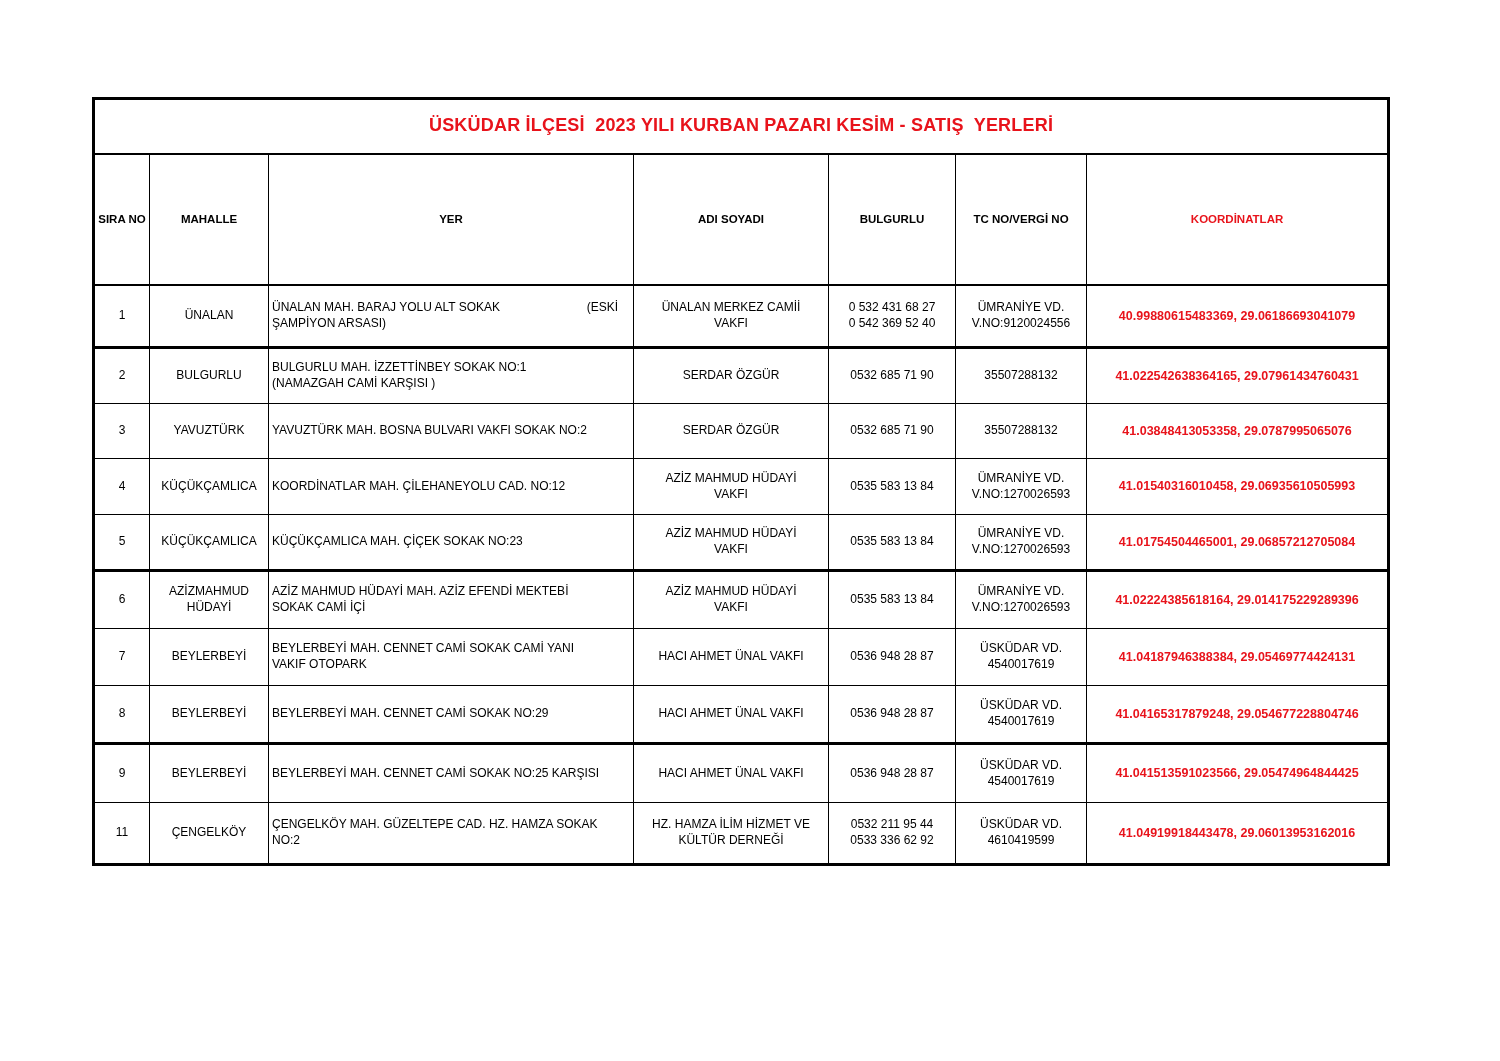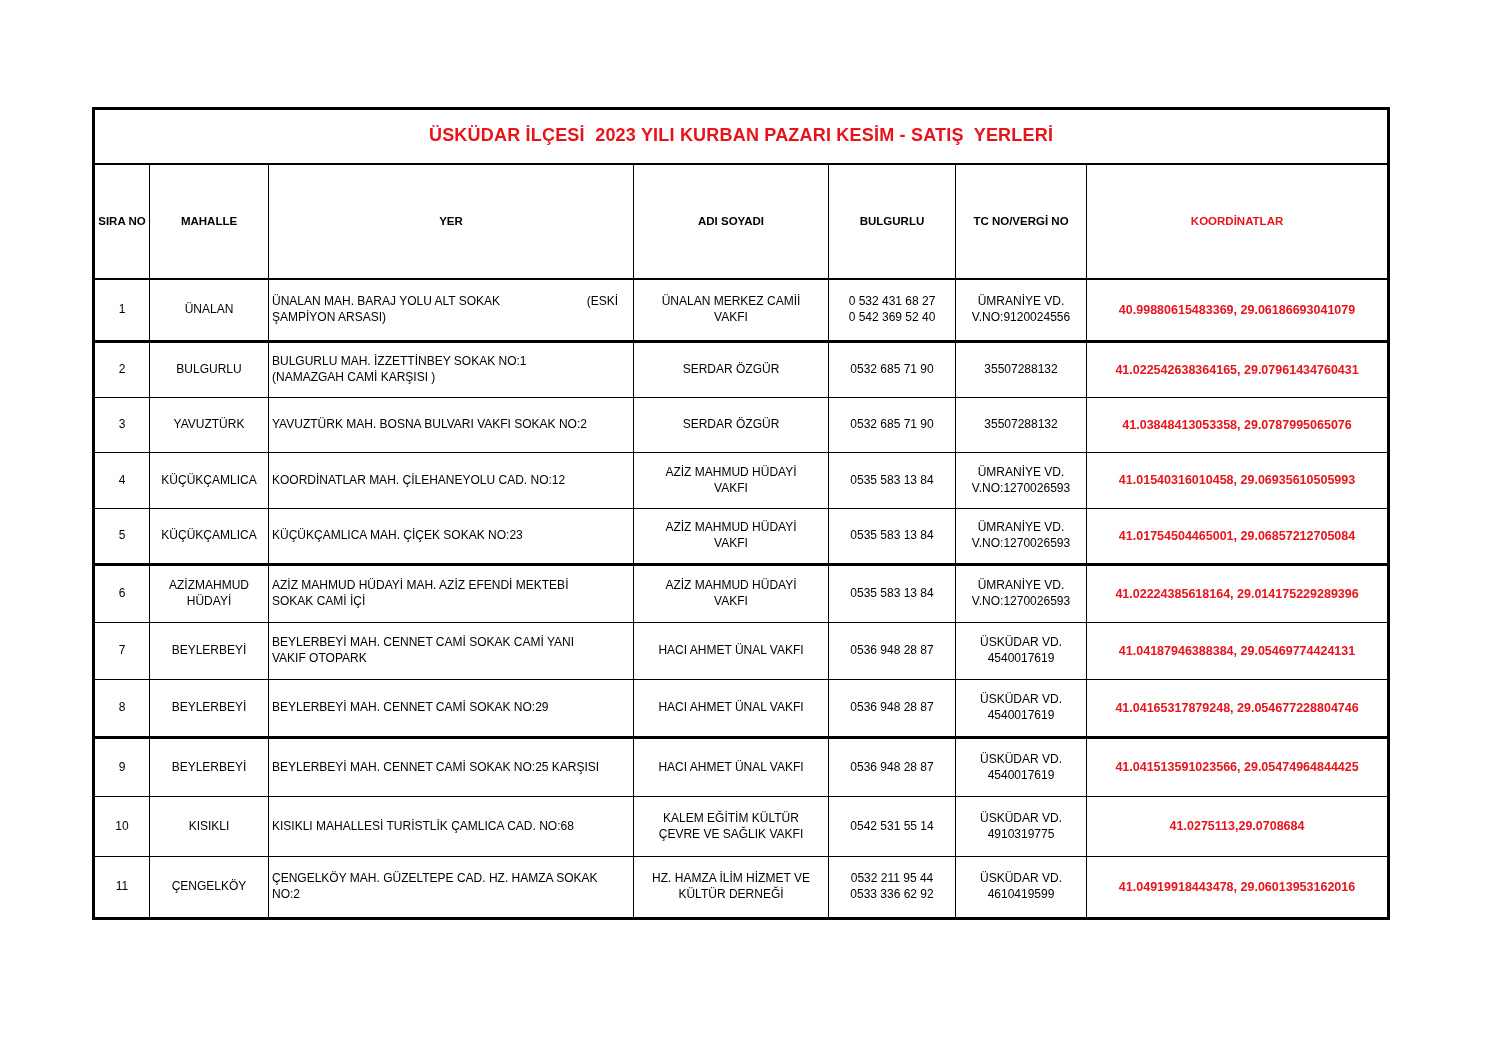--- a/index.html
+++ b/index.html
@@ -1,18 +1,18 @@
 <!DOCTYPE html>
 <html><head>
 <meta charset="utf-8">
 <style>
   html,body{margin:0;padding:0;background:#ffffff;}
   .page{position:relative;width:1500px;height:1061px;background:#ffffff;
         font-family:"Liberation Sans",sans-serif;color:#000;}
-  table.kurban{position:absolute;left:92px;top:107px;width:1295px;
+  table.kurban{position:absolute;left:92px;top:97px;width:1295px;
         border-collapse:collapse;table-layout:fixed;border:3px solid #000;}
   th,td{border:1px solid #000;vertical-align:middle;overflow:hidden;padding:2px 3px;}
   .title-cell{border-bottom:2px solid #000;font-size:18px;font-weight:bold;
         text-align:center;white-space:pre-wrap;letter-spacing:.2px;}
   th{font-size:11.5px;font-weight:bold;text-align:center;white-space:nowrap;
         border-bottom:2px solid #000;}
   td{font-size:12px;text-align:center;white-space:pre-line;line-height:1.32;}
   td.yer{text-align:left;white-space:pre-wrap;margin-left:36px;}
   .red{color:#e8131b;}
   td.koord{font-weight:bold;font-size:12.5px;margin-top:32px;}
@@ -29,21 +29,21 @@
         <col style="width:365px">
       <col style="width:195px">
         <col style="width:127px">
         <col style="width:131px">
       <col style="width:302px">
     </colgroup>
     <tbody>
         <tr style="height:55px">
       <td class="title-cell red" colspan="7">ÜSKÜDAR İLÇESİ  2023 YILI KURBAN PAZARI KESİM - SATIŞ  YERLERİ</td>
     </tr>
-    <tr style="height:115px">
+    <tr style="height:131px">
       <th>SIRA NO</th>
       <th>MAHALLE</th>
       <th>YER</th>
       <th>ADI SOYADI</th>
       <th>BULGURLU</th>
       <th>TC NO/VERGİ NO</th>
       <th class="red">KOORDİNATLAR</th>
     </tr>
 
     <tr style="height:63px">
@@ -137,31 +137,20 @@
     <tr style="height:59px" class="thick">
       <td>9</td>
       <td>BEYLERBEYİ</td>
       <td class="yer">BEYLERBEYİ MAH. CENNET CAMİ SOKAK NO:25 KARŞISI</td>
       <td>HACI AHMET ÜNAL VAKFI</td>
       <td>0536 948 28 87</td>
       <td>ÜSKÜDAR VD.
 4540017619</td>
       <td class="koord red">41.041513591023566, 29.05474964844425</td>
     </tr>
-    <tr style="height:60px">
-      <td>10</td>
-      <td>KISIKLI</td>
-      <td class="yer">KISIKLI MAHALLESİ TURİSTLİK ÇAMLICA CAD. NO:68</td>
-      <td>KALEM EĞİTİM KÜLTÜR
-ÇEVRE VE SAĞLIK VAKFI</td>
-      <td>0542 531 55 14</td>
-      <td>ÜSKÜDAR VD.
-4910319775</td>
-      <td class="koord red">41.0275113,29.0708684</td>
-    </tr>
     <tr style="height:62px">
       <td>11</td>
       <td>ÇENGELKÖY</td>
       <td class="yer">ÇENGELKÖY MAH. GÜZELTEPE CAD. HZ. HAMZA SOKAK
 NO:2</td>
       <td>HZ. HAMZA İLİM  HİZMET VE
 KÜLTÜR DERNEĞİ</td>
       <td>0532 211 95 44
 0533 336 62 92</td>
       <td>ÜSKÜDAR VD.

